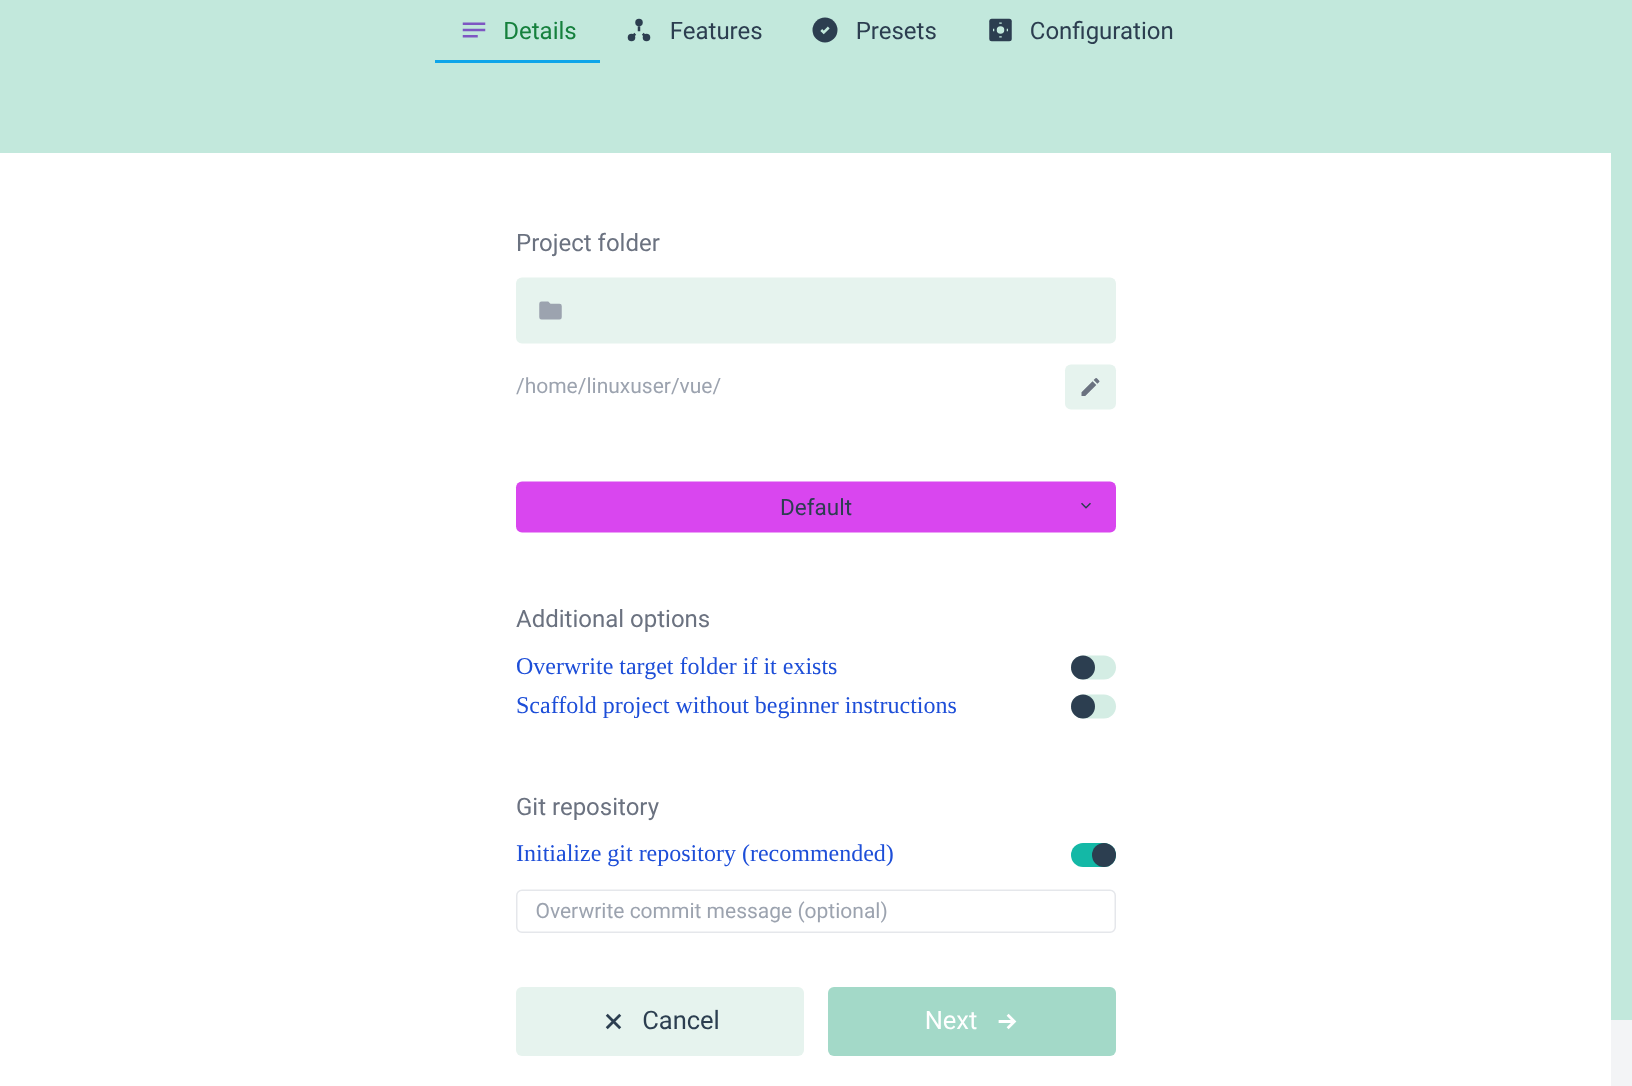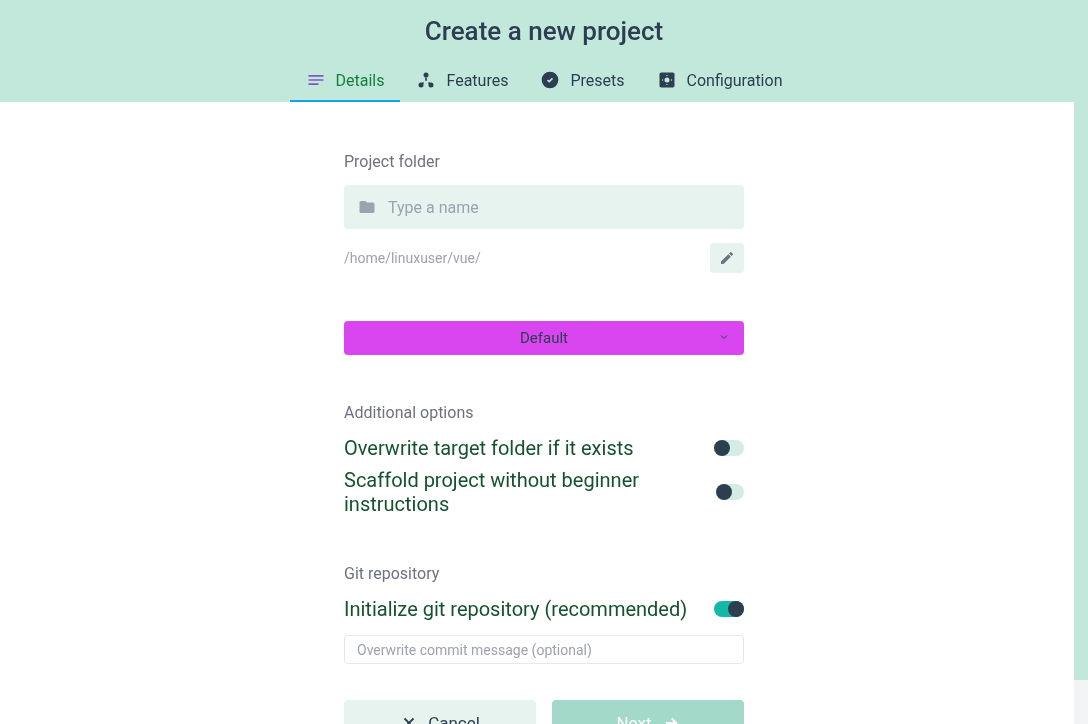--- a/index.html
+++ b/index.html
@@ -133,22 +133,23 @@
       right: 14px;
       color: #2c3e50;
     }
     .toggle-row {
       display: flex;
       align-items: center;
       justify-content: space-between;
       margin-bottom: 8px;
     }
     .toggle-label {
-      color: #14532d;
-      font-size: 20px;
+      color: #1d4ed8;
+      font-size: 16px;
+      font-family: Liberation Serif, serif;
     }
     .toggle {
       width: 30px;
       height: 16px;
       background: #d4ede4;
       border-radius: 10px;
       position: relative;
       cursor: pointer;
     }
     .toggle-knob {
@@ -225,21 +226,20 @@
       background: #c2e8dc;
       width: 100%;
       height: 680px;
       border-radius: 0;
     }
   </style>
 </head>
 <body>
 
 <div class="header">
-  <h1 class="page-title">Create a new project</h1>
   <div class="tabs">
     <div class="tab active">
       <span class="tab-icon">
         <svg width="20" height="20" viewBox="0 0 24 24" fill="#7e57c2">
             <path d="M3 6h18v2H3zm0 5h18v2H3zm0 5h12v2H3z"></path>
           </svg>
       </span>
       <span>Details</span>
     </div>
     <div class="tab">
@@ -279,21 +279,20 @@
   <div class="form">
 
     <div class="section">
       <div class="section-label">Project folder</div>
       <div class="input-wrapper">
         <span class="input-icon">
           <svg width="18" height="18" viewBox="0 0 24 24" fill="#9ca3af">
               <path d="M10 4H4a2 2 0 00-2 2v12a2 2 0 002 2h16a2 2 0 002-2V8a2 2 0 00-2-2h-8l-2-2z"></path>
             </svg>
         </span>
-        <input type="text" class="text-input" placeholder="Type a name" style="">
       </div>
       <div class="path-row">
         <span class="path-text">/home/linuxuser/vue/</span>
         <button class="edit-btn">
           <svg width="16" height="16" viewBox="0 0 24 24" fill="#6b7280">
               <path d="M3 17.25V21h3.75L17.81 9.94l-3.75-3.75L3 17.25zM20.71 7.04a1 1 0 000-1.41l-2.34-2.34a1 1 0 00-1.41 0l-1.83 1.83 3.75 3.75 1.83-1.83z"></path>
             </svg>
         </button>
       </div>
     </div>

